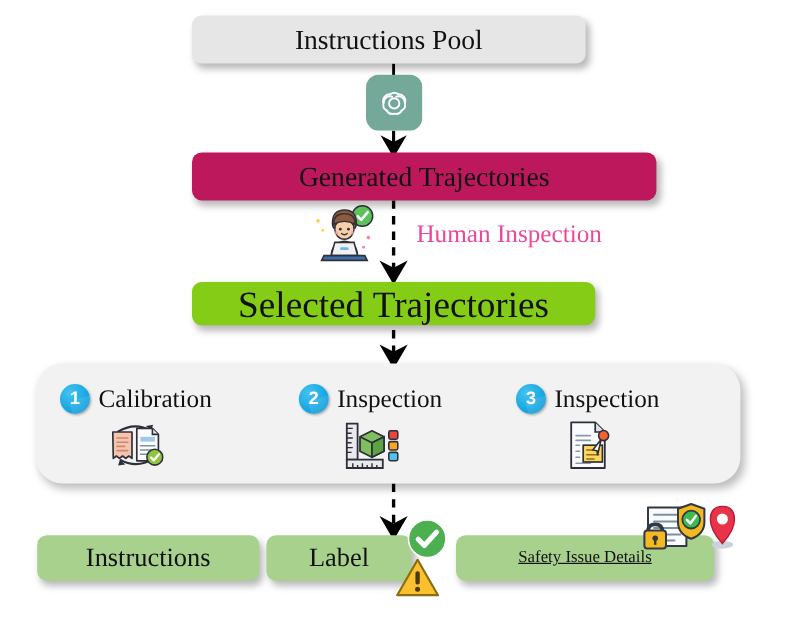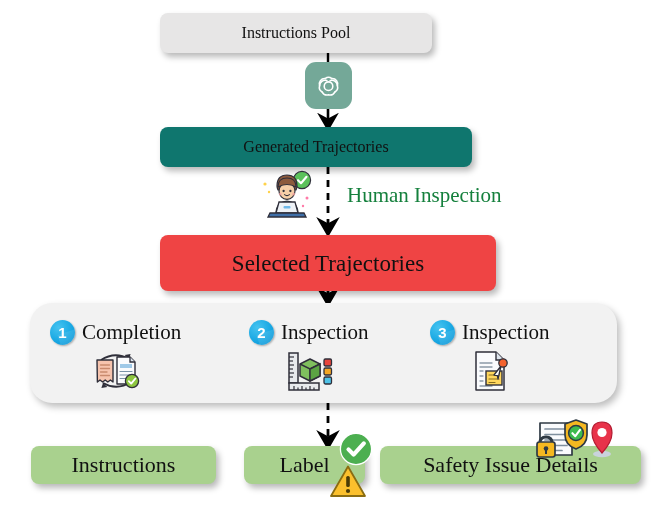--- a/index.html
+++ b/index.html
@@ -36,53 +36,54 @@
     box-shadow: 3px 4px 6px rgba(0,0,0,0.28);
     white-space: nowrap;
   }
   .box-label {
     display: block;
     font-family: "Liberation Serif", "DejaVu Serif", serif;
   }
 
   .box-instructions {
     left: 160px; top: 13px;
-    width: 272px; height: 40px;
+    width: 328px; height: 40px;
     background: #e7e6e6;
-    font-size: 16px;
+    font-size: 23px;
   }
   .box-generated {
     left: 160px; top: 127px;
-    width: 312px; height: 40px;
-    background: #0f766e;
-    font-size: 16px;
+    width: 387px; height: 40px;
+    background: #be185d;
+    font-size: 23px;
   }
   .box-selected {
     left: 160px; top: 235px;
-    width: 336px; height: 56px;
-    background: #ef4444;
-    font-size: 23px;
+    width: 336px; height: 36px;
+    background: #84cc16;
+    font-size: 31px;
   }
   .box-trajectories {
     left: 31px; top: 446px;
     width: 185px; height: 38px;
     background: #a9d18e;
     font-size: 22px;
   }
   .box-labelout {
-    left: 244px; top: 446px;
+    left: 222px; top: 446px;
     width: 121px; height: 38px;
     background: #a9d18e;
     font-size: 22px;
   }
   .box-safety {
     left: 380px; top: 446px;
-    width: 261px; height: 38px;
+    width: 215px; height: 38px;
     background: #a9d18e;
-    font-size: 22px;
+    font-size: 14px;
+    text-decoration: underline;
   }
 
   
   .panel {
     position: absolute;
     left: 30px; top: 303px;
     width: 587px; height: 100px;
     background: #f2f2f2;
     border-radius: 22px;
     box-shadow: 3px 4px 7px rgba(0,0,0,0.26);
@@ -139,21 +140,21 @@
   
   .conn {
     position: absolute;
     pointer-events: none;
   }
 
   .human-label {
     position: absolute;
     left: 347px; top: 183px;
     font-size: 21px;
-    color: #15803d;
+    color: #ec4899;
     white-space: nowrap;
   }
 
   .icon-abs { position: absolute; }
 </style>
 </head>
 <body>
 
 <div id="canvas">
 
@@ -243,21 +244,21 @@
     <path d="M13 43 l34 0 l2 4 l-38 0 Z" fill="#3f6fa8" stroke="#2f2f3a" stroke-width="1.3"></path>
   </svg>
 
   <div class="human-label">Human Inspection</div>
 
   <div class="panel"></div>
 
   <div class="stage stage-1">
     <div class="stage-head">
       <div class="stage-num">1</div>
-      <div class="stage-name">Completion</div>
+      <div class="stage-name">Calibration</div>
     </div>
     <svg class="stage-icon" width="62" height="44" viewBox="0 0 62 44">
 
       <path d="M16 11 q14 -9 28 -1" fill="none" stroke="#2f2f3a" stroke-width="1.8"></path>
       <path d="M44 10 l1.6 -5 l-6 1 Z" fill="#2f2f3a"></path>
       <path d="M46 33 q-14 9 -28 1" fill="none" stroke="#2f2f3a" stroke-width="1.8"></path>
       <path d="M18 34 l-1.6 5 l6 -1 Z" fill="#2f2f3a"></path>
 
       <path d="M12 11 l16 0 l0 22 l-2.6 -2 l-2.6 2 l-2.6 -2 l-2.6 2 l-2.6 -2 l-2.6 2 Z" fill="#f6c4ae" stroke="#2f2f3a" stroke-width="1.4" stroke-linejoin="round"></path>
       <g stroke="#c98a6e" stroke-width="1.3" stroke-linecap="round">

